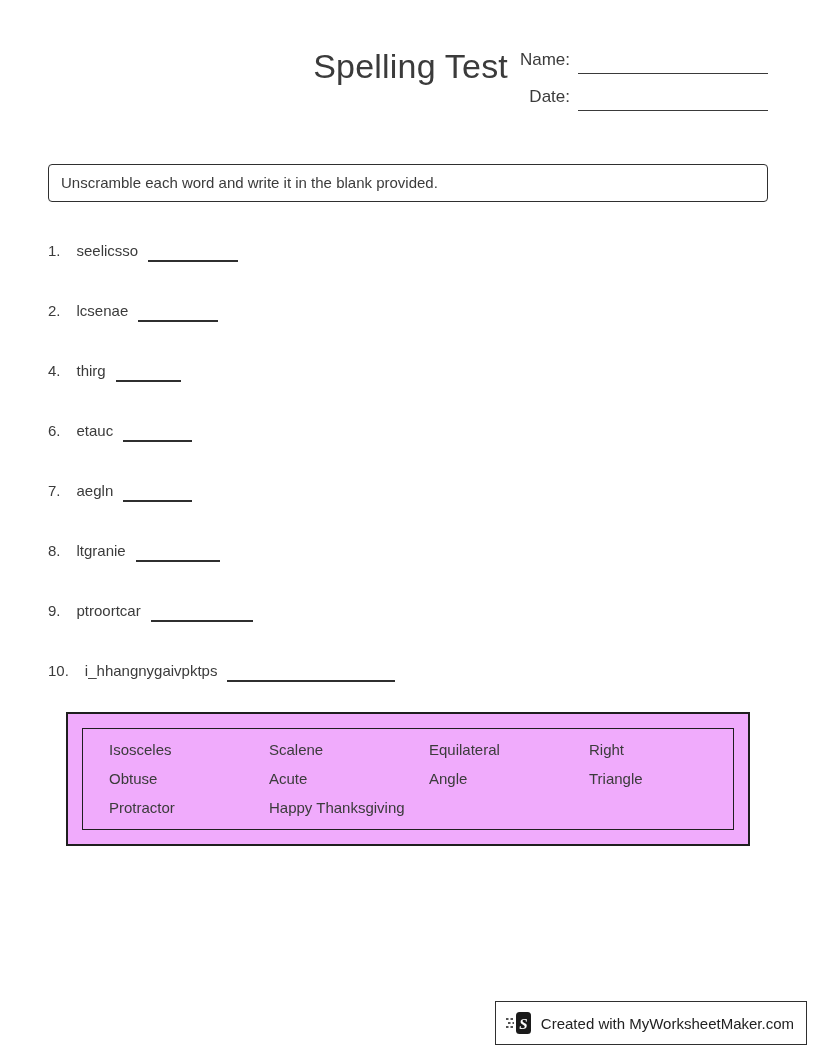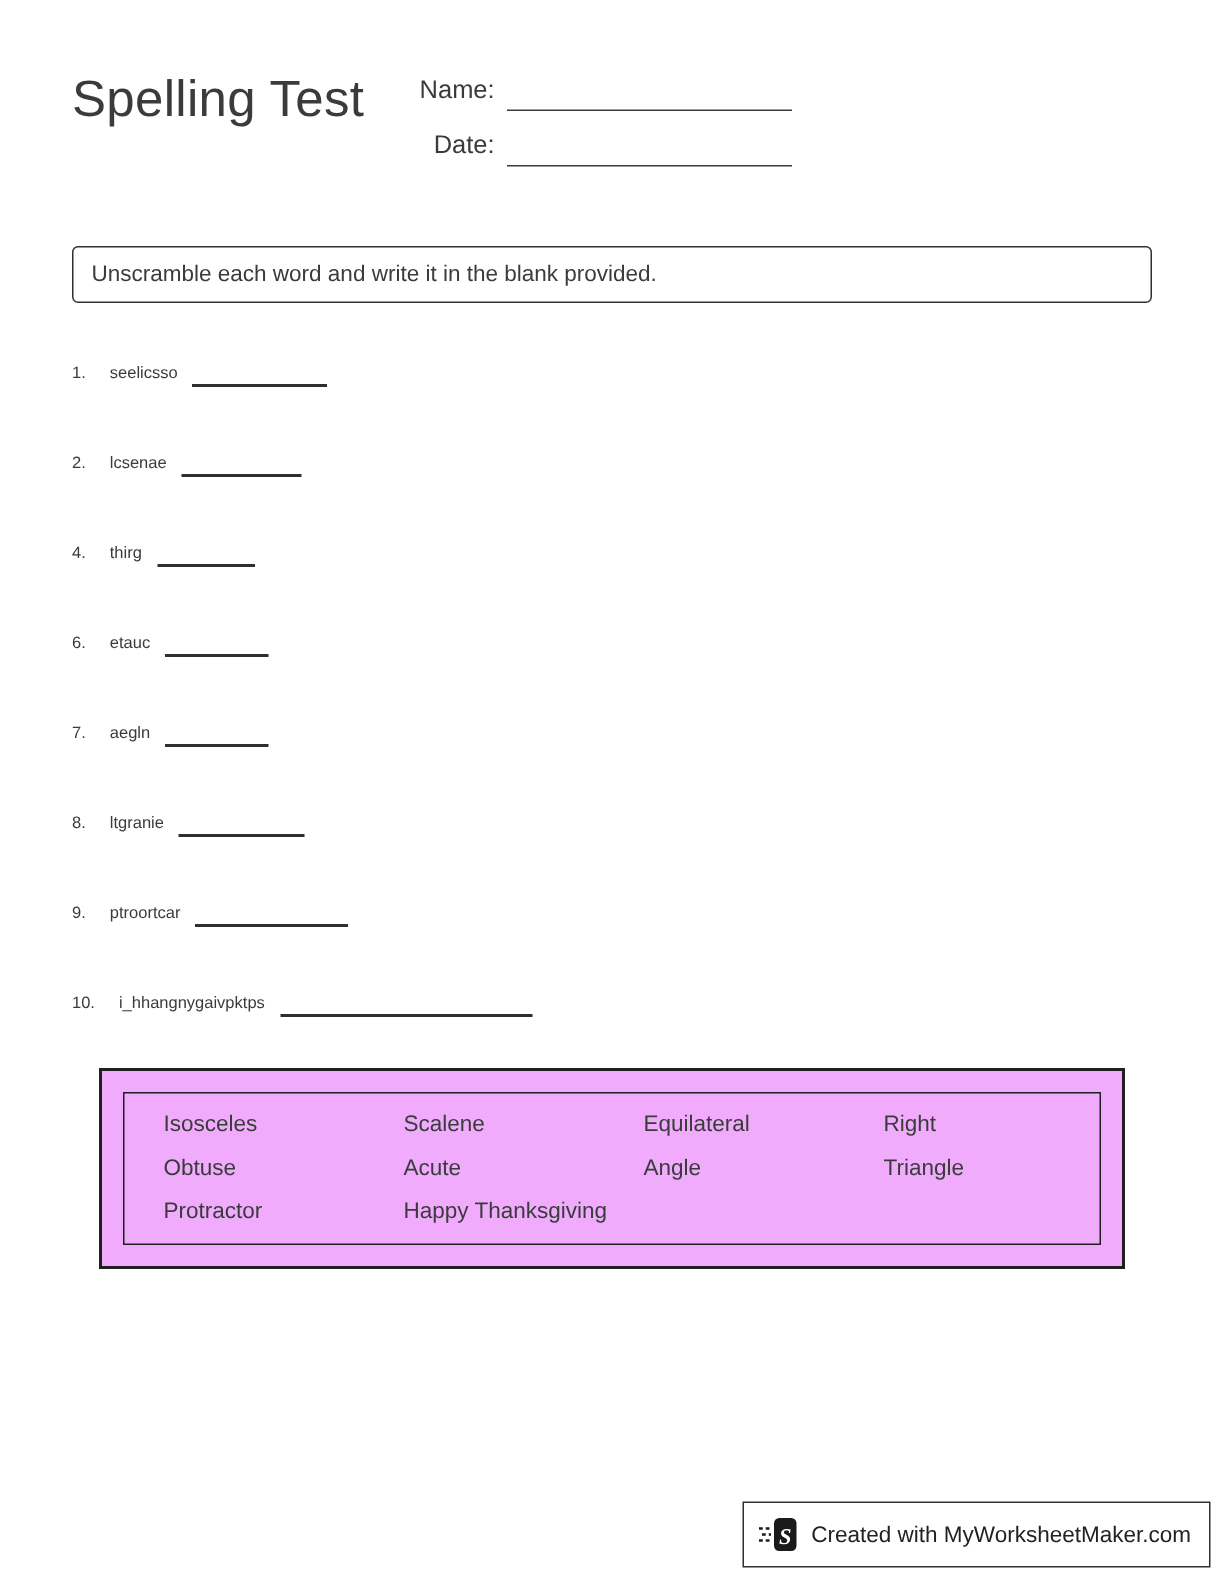--- a/index.html
+++ b/index.html
@@ -9,24 +9,23 @@
     width: 816px;
     height: 1056px;
     background: #ffffff;
     color: #3b3b3b;
     font-family: "Liberation Sans", sans-serif;
     overflow: hidden;
   }
   
   .header {
     display: flex;
-    justify-content: flex-start;
+    justify-content: flex-end;
     align-items: flex-start;
     padding: 46px 48px 0 48px;
-    gap: 25px;
   }
   .title {
     font-size: 34px;
     font-weight: 400;
     color: #3b3b3b;
     letter-spacing: 0.2px;
     line-height: 1.2;
   }
   .name-date-block { width: 260px; padding-top: 4px; }
   .nd-row {
@@ -59,21 +58,21 @@
     color: #3b3b3b;
   }
   
   .questions {
     margin: 31px 48px 0 48px;
     list-style: none;
   }
   .q-row {
     height: 20px;
     margin-bottom: 30px;
-    font-size: 11px;
+    font-size: 15px;
     white-space: nowrap;
     margin-top: 40px;
   }
   .q-num { display: inline-block; margin-right: 16px; }
   .q-word { display: inline-block; }
   .q-blank {
     display: inline-block;
     margin-left: 10px;
     height: 16px;
     border-bottom: 2px solid #2f2f2f;

